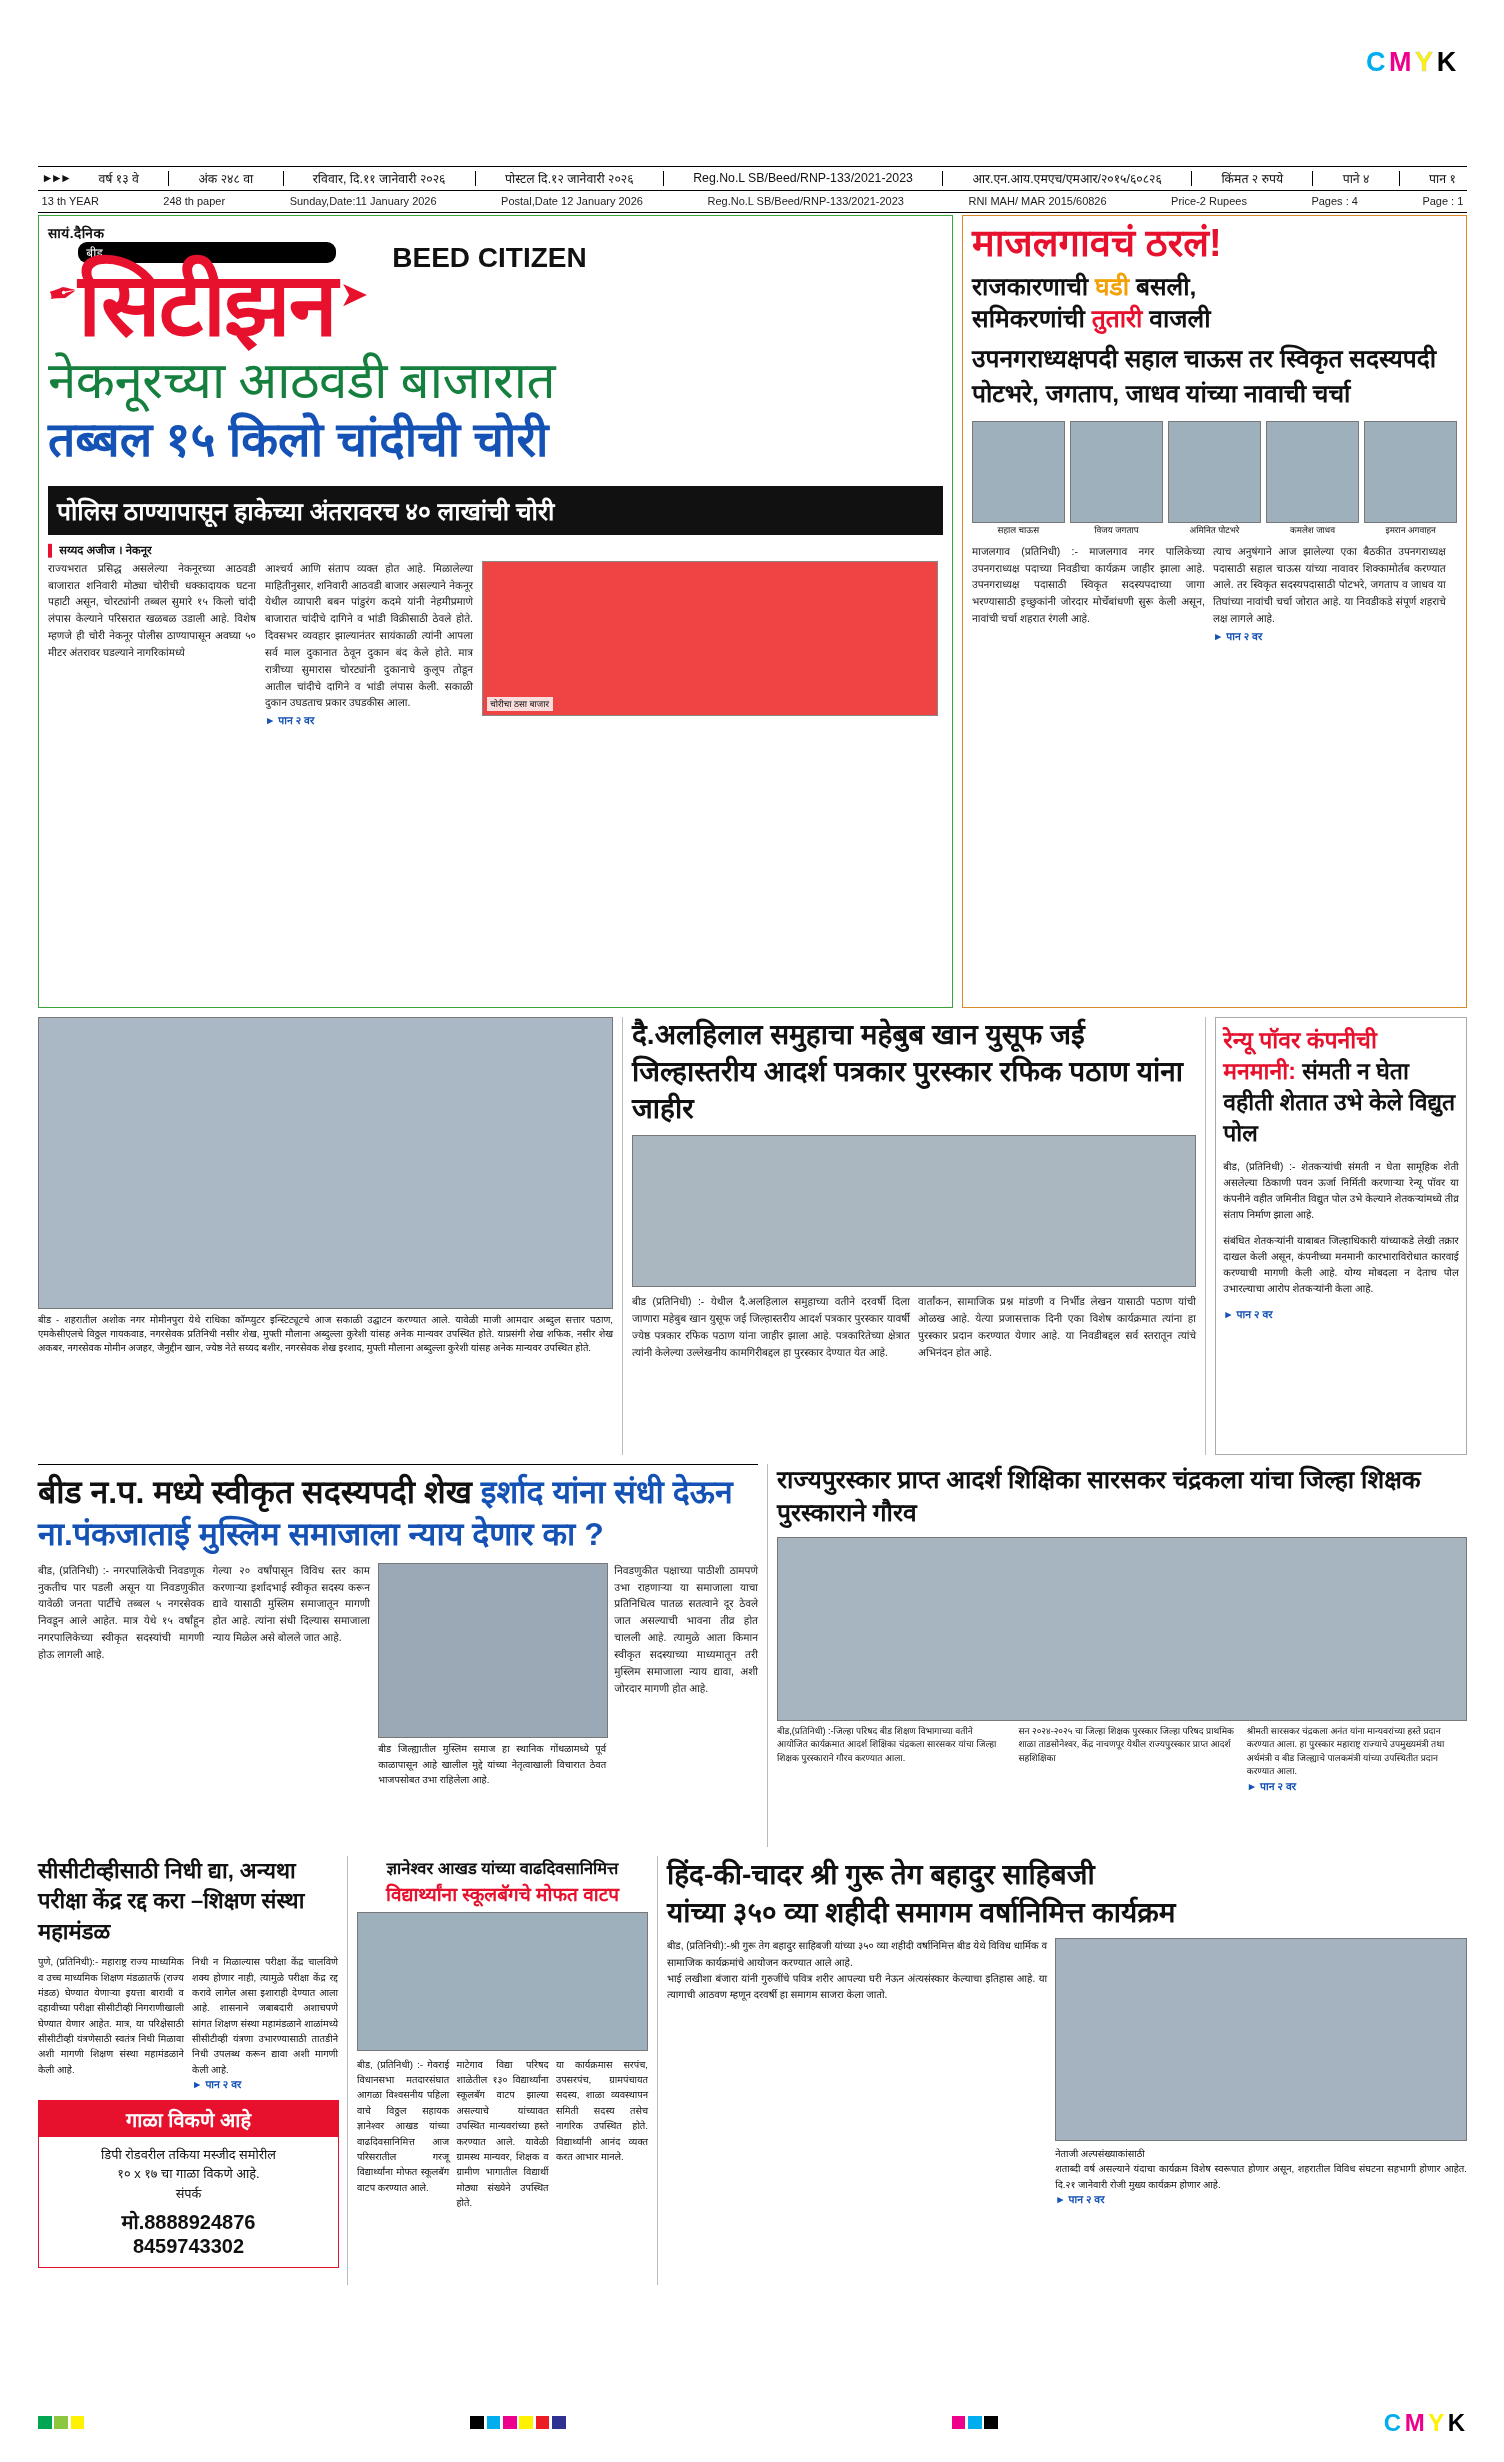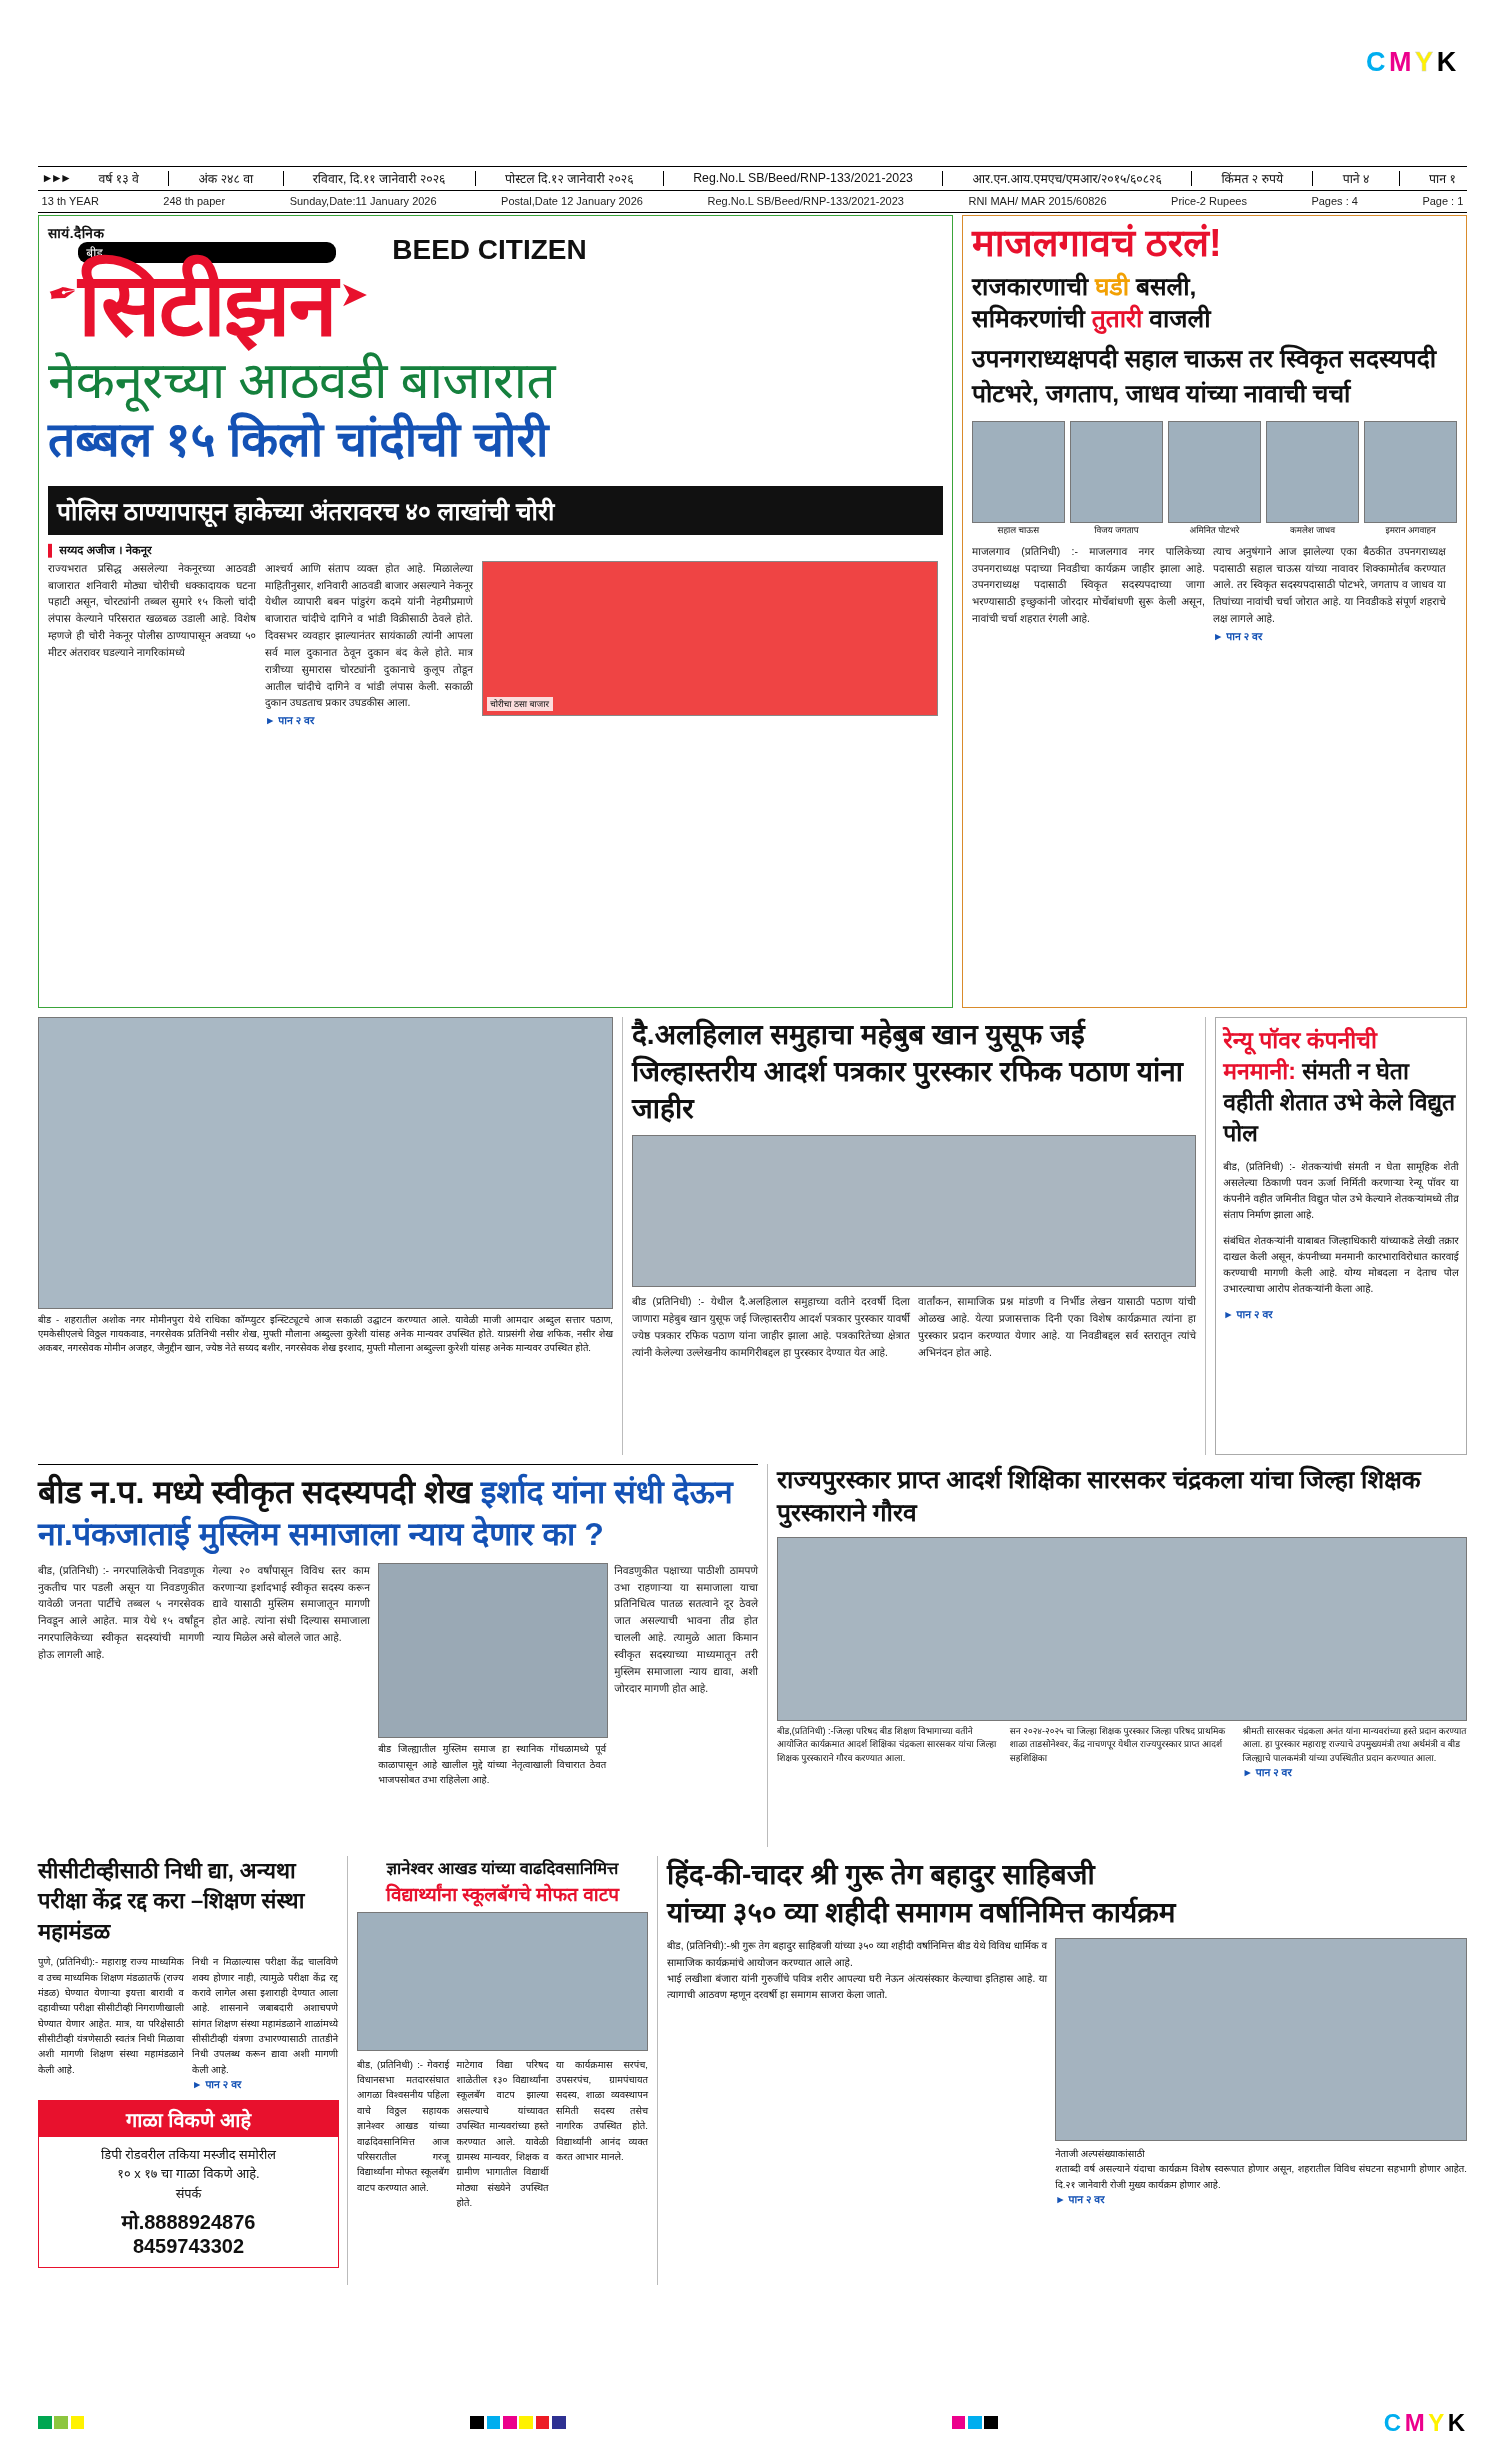--- a/index.html
+++ b/index.html
@@ -26,21 +26,21 @@
 
   
   .row1{display:flex;gap:9px;height:793px;}
   .lead{width:915px;border:1.8px solid #3aa53a;box-sizing:border-box;padding:7.3px 9px;}
   .mast{display:flex;align-items:flex-start;gap:9px;}
   .mast-left{display:flex;flex-direction:column;}
   .mast-small{font-size:13.7px;font-weight:bold;color:#111;letter-spacing:0.5px;}
   .mast-logo{display:flex;align-items:center;}
   .logo-word{font-size:88px;font-weight:bold;color:#e8112d;line-height:0.92;letter-spacing:-1.8px;font-family:"Liberation Sans",sans-serif;}
   .logo-badge{display:inline-block;background:#000;color:#fff;font-size:12px;padding:1.8px 8.2px;border-radius:9px;margin-bottom:1.8px;}
-  .mast-eng{font-size:28px;font-weight:bold;color:#111;margin-left:14.6px;margin-top:11px;}
+  .mast-eng{font-size:28px;font-weight:bold;color:#111;margin-left:14.6px;margin-top:19px;}
   .pen{font-size:36px;color:#e8112d;transform:rotate(-12deg);}
 
   .headline{margin-top:5.5px;}
   .h1{font-size:51px;font-weight:normal;color:#15803d;line-height:1.16;letter-spacing:-0.5px;}
   .h2{font-size:48px;font-weight:bold;color:#1452b5;line-height:1.16;margin-top:1.8px;}
   .h3{margin-top:18px;background:#111;color:#fff;font-size:24.6px;font-weight:bold;padding:8px 9px;}
 
   .byline{font-size:11.4px;font-weight:bold;margin:7.3px 0 3.6px;}
   .byline .dot{color:#e8112d;}
   .lead-body{display:flex;gap:9px;margin-top:3.6px;}
@@ -306,21 +306,21 @@
             <span>निवडणुकीत पक्षाच्या पाठीशी ठामपणे उभा राहणाऱ्या या समाजाला याचा प्रतिनिधित्व पातळ सतत्वाने दूर ठेवले जात असल्याची भावना तीव्र होत चालली आहे. त्यामुळे आता किमान स्वीकृत सदस्याच्या माध्यमातून तरी मुस्लिम समाजाला न्याय द्यावा, अशी जोरदार मागणी होत आहे.</span>
           </div>
         </div>
       </div>
 
       <div class="r3b">
         <h2>राज्यपुरस्कार प्राप्त आदर्श शिक्षिका सारसकर चंद्रकला यांचा जिल्हा  शिक्षक पुरस्काराने गौरव</h2>
         <div class="ph"></div>
         <div style="display:flex;gap:8.2px;">
           <div class="cap" style="width:33%;">बीड,(प्रतिनिधी) :-जिल्हा परिषद बीड शिक्षण विभागाच्या वतीने आयोजित कार्यक्रमात आदर्श शिक्षिका चंद्रकला सारसकर यांचा जिल्हा शिक्षक पुरस्काराने गौरव करण्यात आला.</div>
-          <div class="cap" style="width:33%;">सन २०२४-२०२५ चा जिल्हा शिक्षक पुरस्कार जिल्हा परिषद प्राथमिक शाळा ताडसोनेश्वर, केंद्र नाचणपूर येथील राज्यपुरस्कार प्राप्त आदर्श सहशिक्षिका</div>
+          <div class="cap" style="width:33%;margin-left:13px;">सन २०२४-२०२५ चा जिल्हा शिक्षक पुरस्कार जिल्हा परिषद प्राथमिक शाळा ताडसोनेश्वर, केंद्र नाचणपूर येथील राज्यपुरस्कार प्राप्त आदर्श सहशिक्षिका</div>
           <div style="width:33%;">
             <div class="cap">श्रीमती सारसकर चंद्रकला अनंत यांना मान्यवरांच्या हस्ते प्रदान करण्यात आला. हा पुरस्कार महाराष्ट्र राज्याचे उपमुख्यमंत्री तथा अर्थमंत्री व बीड जिल्ह्याचे पालकमंत्री यांच्या उपस्थितीत प्रदान करण्यात आला.</div>
             <div class="more">► पान २ वर</div>
           </div>
         </div>
       </div>
     </div>
 
     <div class="row4">
       <div class="r4a">

